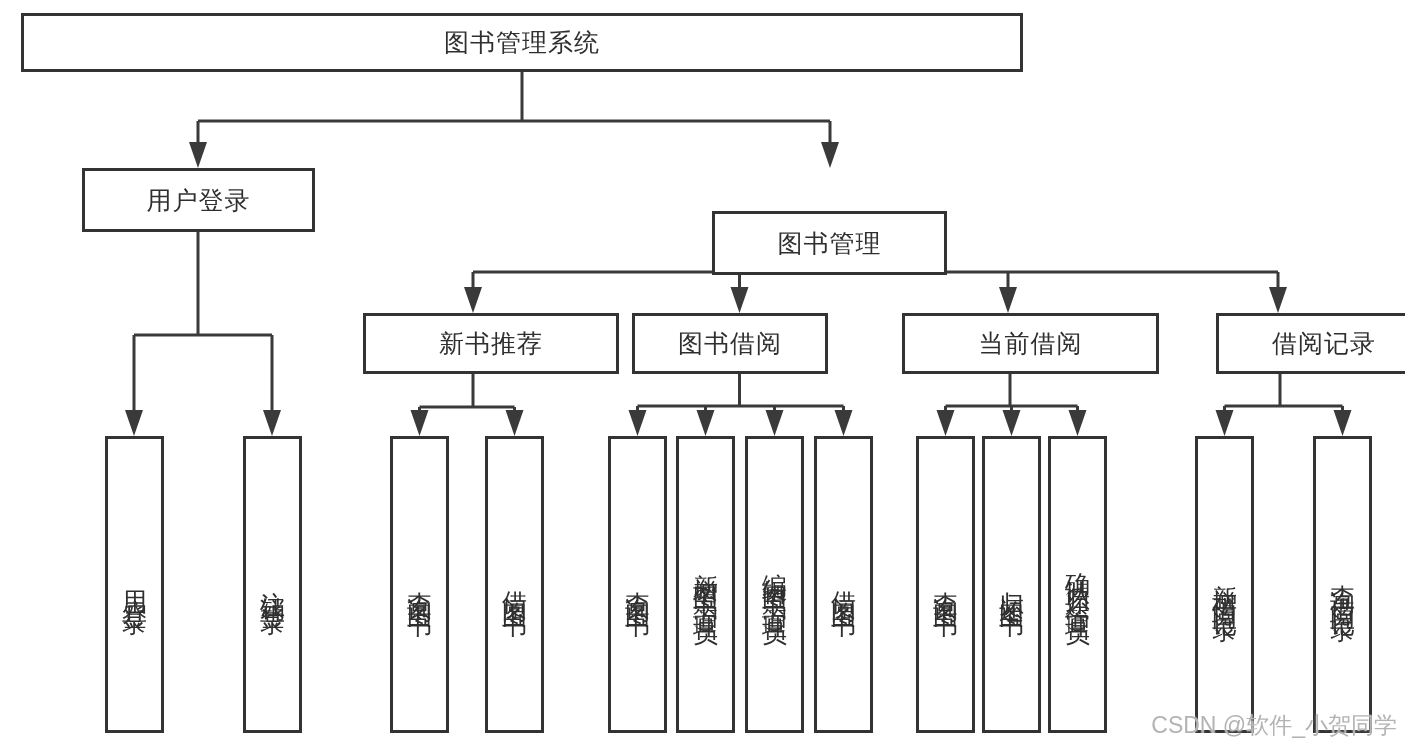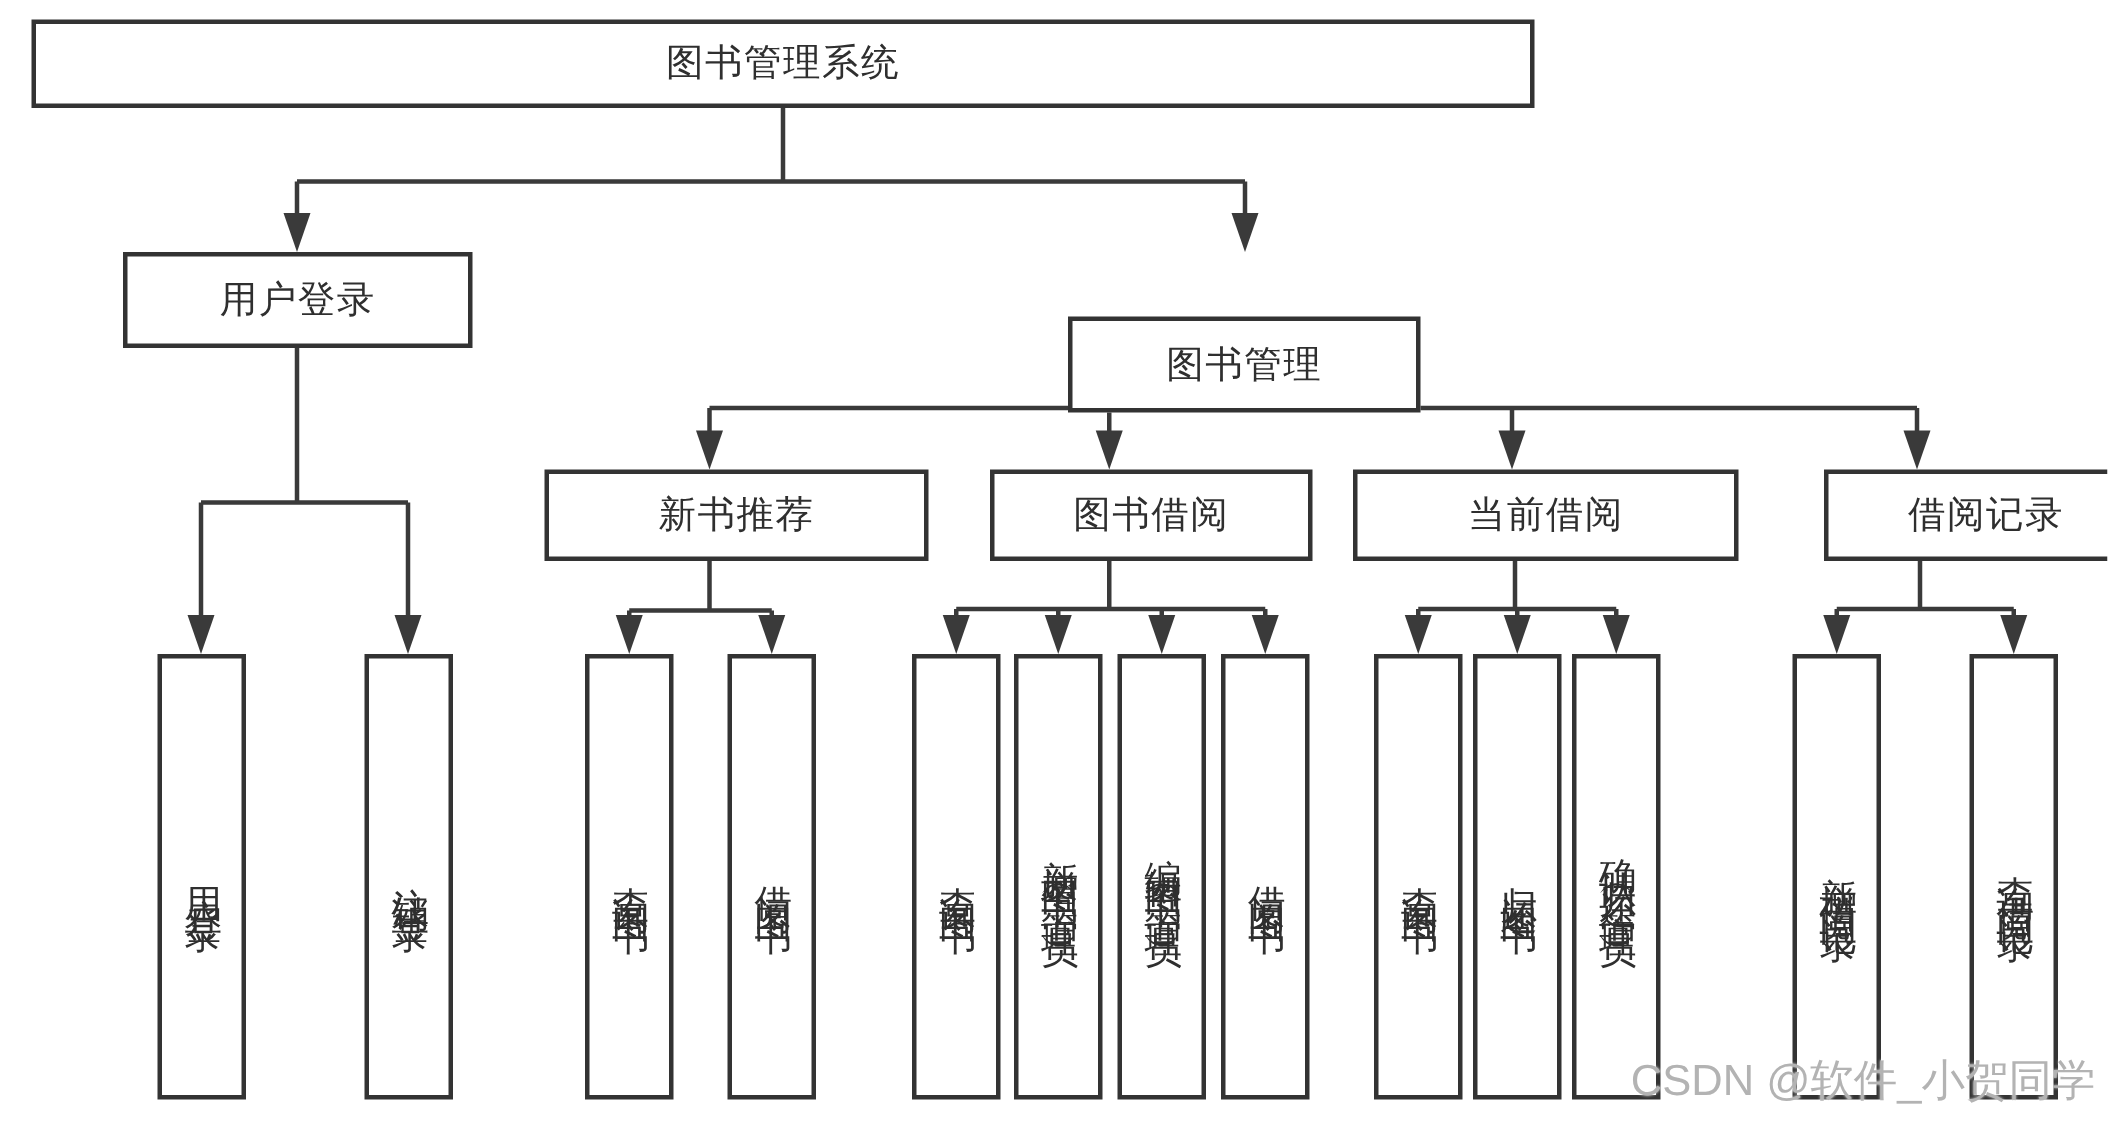--- a/index.html
+++ b/index.html
@@ -57,37 +57,37 @@
     line-height: 1;
   }
 
   
   .n-root  { left: 21px;  top: 13px;  width: 1002px; height: 59px; }
   
   .n-login { left: 82px;  top: 168px; width: 233px; height: 64px; }
   .n-mgmt  { left: 712px; top: 168px; width: 235px; height: 64px; margin-top: 43px; }
   
   .n-newb  { left: 363px;  top: 313px; width: 256px; height: 61px; }
-  .n-borr  { left: 660px;  top: 313px; width: 215px; height: 61px; }
+  .n-borr  { left: 632px;  top: 313px; width: 196px; height: 61px; }
   .n-curr  { left: 902px;  top: 313px; width: 257px; height: 61px; }
   .n-recs  { left: 1216px; top: 313px; width: 216px; height: 61px; }
   
   .leaf { top: 436px; width: 59px; height: 297px; }
   .l-g1a { left: 105px; }  .l-g1b { left: 243px; }
   .l-g2a { left: 390px; }  .l-g2b { left: 485px; }
   .l-g3a { left: 608px; }  .l-g3b { left: 676px; }
   .l-g3c { left: 745px; }  .l-g3d { left: 814px; }
   .l-g4a { left: 916px; }  .l-g4b { left: 982px; }  .l-g4c { left: 1048px; }
   .l-g5a { left: 1195px; } .l-g5b { left: 1313px; }
 
   .watermark {
     position: absolute;
     right: 8px;
     bottom: 6px;
-    font-size: 29px;
+    font-size: 23px;
     color: var(--watermark);
     text-shadow: 0 0 2px #ffffff;
     z-index: 3;
     white-space: nowrap;
   }
 </style>
 </head>
 <body>
 
 <div class="canvas">

